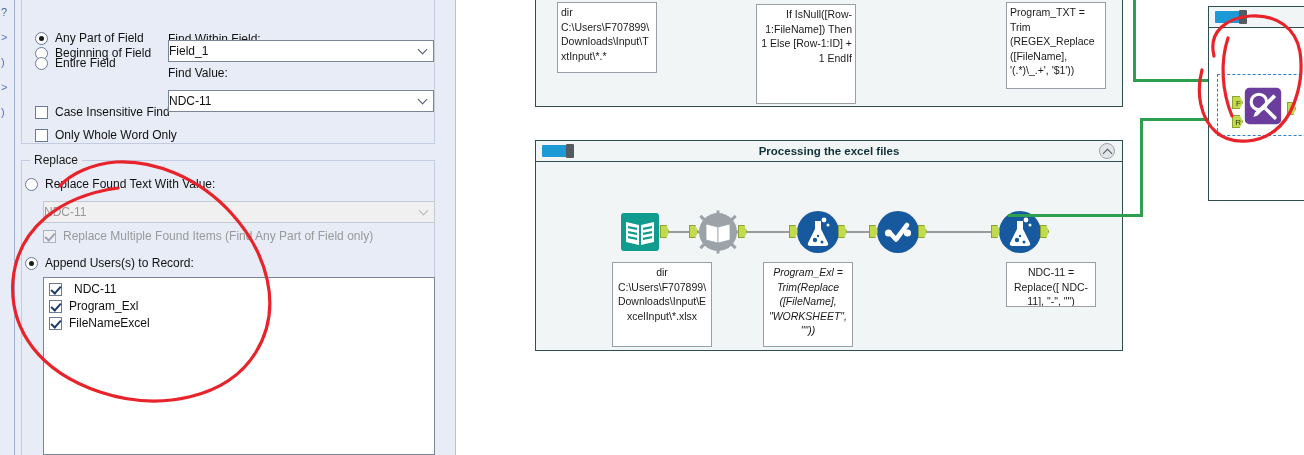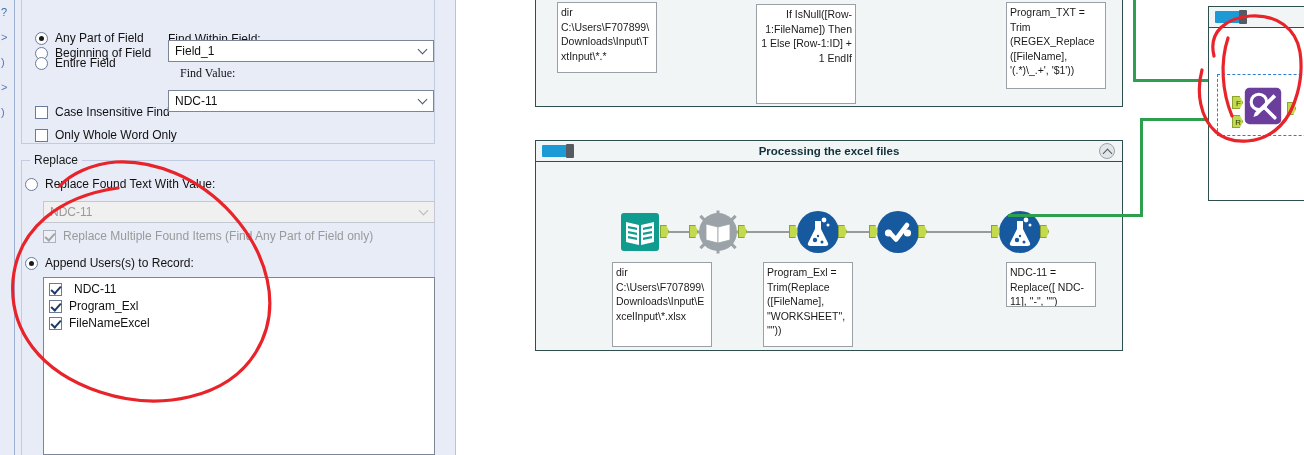--- a/index.html
+++ b/index.html
@@ -70,21 +70,21 @@
   .cbox.dim { border-color: #a9b2c4; background: #f0f0f0; }
   .cbox.dim.on::after { border-color: #9aa4b6; }
 
   .fld-label {
     position: absolute; font-size: 12px; color: #111;
   }
   .combo {
     position: absolute; height: 22px;
     background: #ffffff; border: 1px solid #7b8699;
     display: flex; align-items: center;
-    padding-left: 6px; font-size: 12px; color: #111;
+    font-size: 12px; color: #111;
   }
   .combo.dim { background: #f0f0f0; border-color: #c3c8d2; color: #9a9a9a; }
   .combo .chev {
     position: absolute; right: 7px; top: 50%;
     width: 7px; height: 7px; margin-top: -5px;
     border-right: 1.6px solid #4a5568; border-bottom: 1.6px solid #4a5568;
     transform: rotate(45deg);
   }
   .combo.dim .chev { border-color: #b4b8c0; }
 
@@ -199,21 +199,21 @@
         <span class="cbox"></span>
         <span>Only Whole Word Only</span>
       </div>
 
       <div class="fld-label" style="left:153px; top:16px;margin-top:16px;">Find Within Field:</div>
       <div class="combo" style="left:153px; top:40px; width:266px;">
         <span>Field_1</span>
         <span class="chev"></span>
       </div>
 
-      <div class="fld-label" style="left:165px; top:66px;font-family:Liberation Serif, serif;">Find Value:</div>
+      <div class="fld-label" style="left:153px; top:66px;">Find Value:</div>
       <div class="combo" style="left:153px; top:90px; width:266px;">
         <span>NDC-11</span>
         <span class="chev"></span>
       </div>
 
       <div class="group-box" style="left:6px; top:160px; width:414px; height:300px;">
         <span class="group-legend">Replace</span>
       </div>
 
       <div class="radio-row" style="left:10px; top:177px;">
@@ -257,21 +257,21 @@
   <div id="canvas">
 
     <div class="tool-container" style="left:79px; top:-30px; width:588px; height:137px;">
       <div class="tc-body" style="height:100%; border-top:0;"></div>
     </div>
 
     <div class="annot" style="left:101px; top:2px; width:100px; height:71px;">dir C:\Users\F707899\Downloads\Input\TxtInput\*.*</div>
     <div class="annot" style="left:300px; top:4px; width:100px; height:100px;text-align:right;">If IsNull([Row-1:FileName]) Then 1 Else [Row-1:ID] + 1 EndIf</div>
     <div class="annot" style="left:514px; top:2px; width:100px; height:87px;margin-left:36px;">Program_TXT = Trim (REGEX_Replace ([FileName], '(.*)\_.+', '$1'))</div>
 
-    <div class="tool-container" style="left:79px; top:140px; width:588px; height:211px;">
+    <div class="tool-container" style="left:79px; top:140px; width:588px; height:211px;text-align:center;">
       <div class="tc-header">
         <span class="tc-toggle"></span>
         <span>Processing the excel files</span>
         <span class="tc-collapse"></span>
       </div>
       <div class="tc-body">
 
         <div class="wire" style="left:125px; top:69px; width:66px;"></div>
         <div class="wire" style="left:202px; top:69px; width:89px;"></div>
         <div class="wire" style="left:303px; top:69px; width:67px;"></div>
@@ -347,21 +347,21 @@
             <circle cx="26" cy="32" r="1.5" fill="#17599e"></circle>
             <circle cx="22" cy="26" r="1.2" fill="#17599e"></circle>
             <circle cx="28" cy="10" r="2.4" fill="#fff"></circle>
             <circle cx="32" cy="15" r="1.5" fill="#fff"></circle>
           </svg>
           <span class="anchor in" style="left:-7px;"></span>
           <span class="anchor out" style="right:-7px;"></span>
         </div>
 
         <div class="annot" style="left:76px; top:100px; width:100px; height:85px;">dir C:\Users\F707899\Downloads\Input\ExcelInput\*.xlsx</div>
-        <div class="annot" style="left:227px; top:100px; width:90px; height:85px;">Program_Exl = Trim(Replace ([FileName], "WORKSHEET", ""))</div>
+        <div class="annot" style="left:227px; top:100px; width:90px; height:85px;font-style:italic;">Program_Exl = Trim(Replace ([FileName], "WORKSHEET", ""))</div>
         <div class="annot" style="left:470px; top:100px; width:90px; height:45px;"> NDC-11 = Replace([ NDC-11], "-", "")</div>
       </div>
     </div>
 
     <div class="gwire" style="left:677px; top:-30px; width:3px; height:112px;"></div>
     <div class="gwire" style="left:677px; top:79px; width:105px; height:3px;"></div>
 
     <div class="gwire" style="left:552px; top:214px; width:135px; height:3px;"></div>
     <div class="gwire" style="left:684px; top:118px; width:3px; height:99px;"></div>
     <div class="gwire" style="left:684px; top:118px; width:98px; height:3px;"></div>

